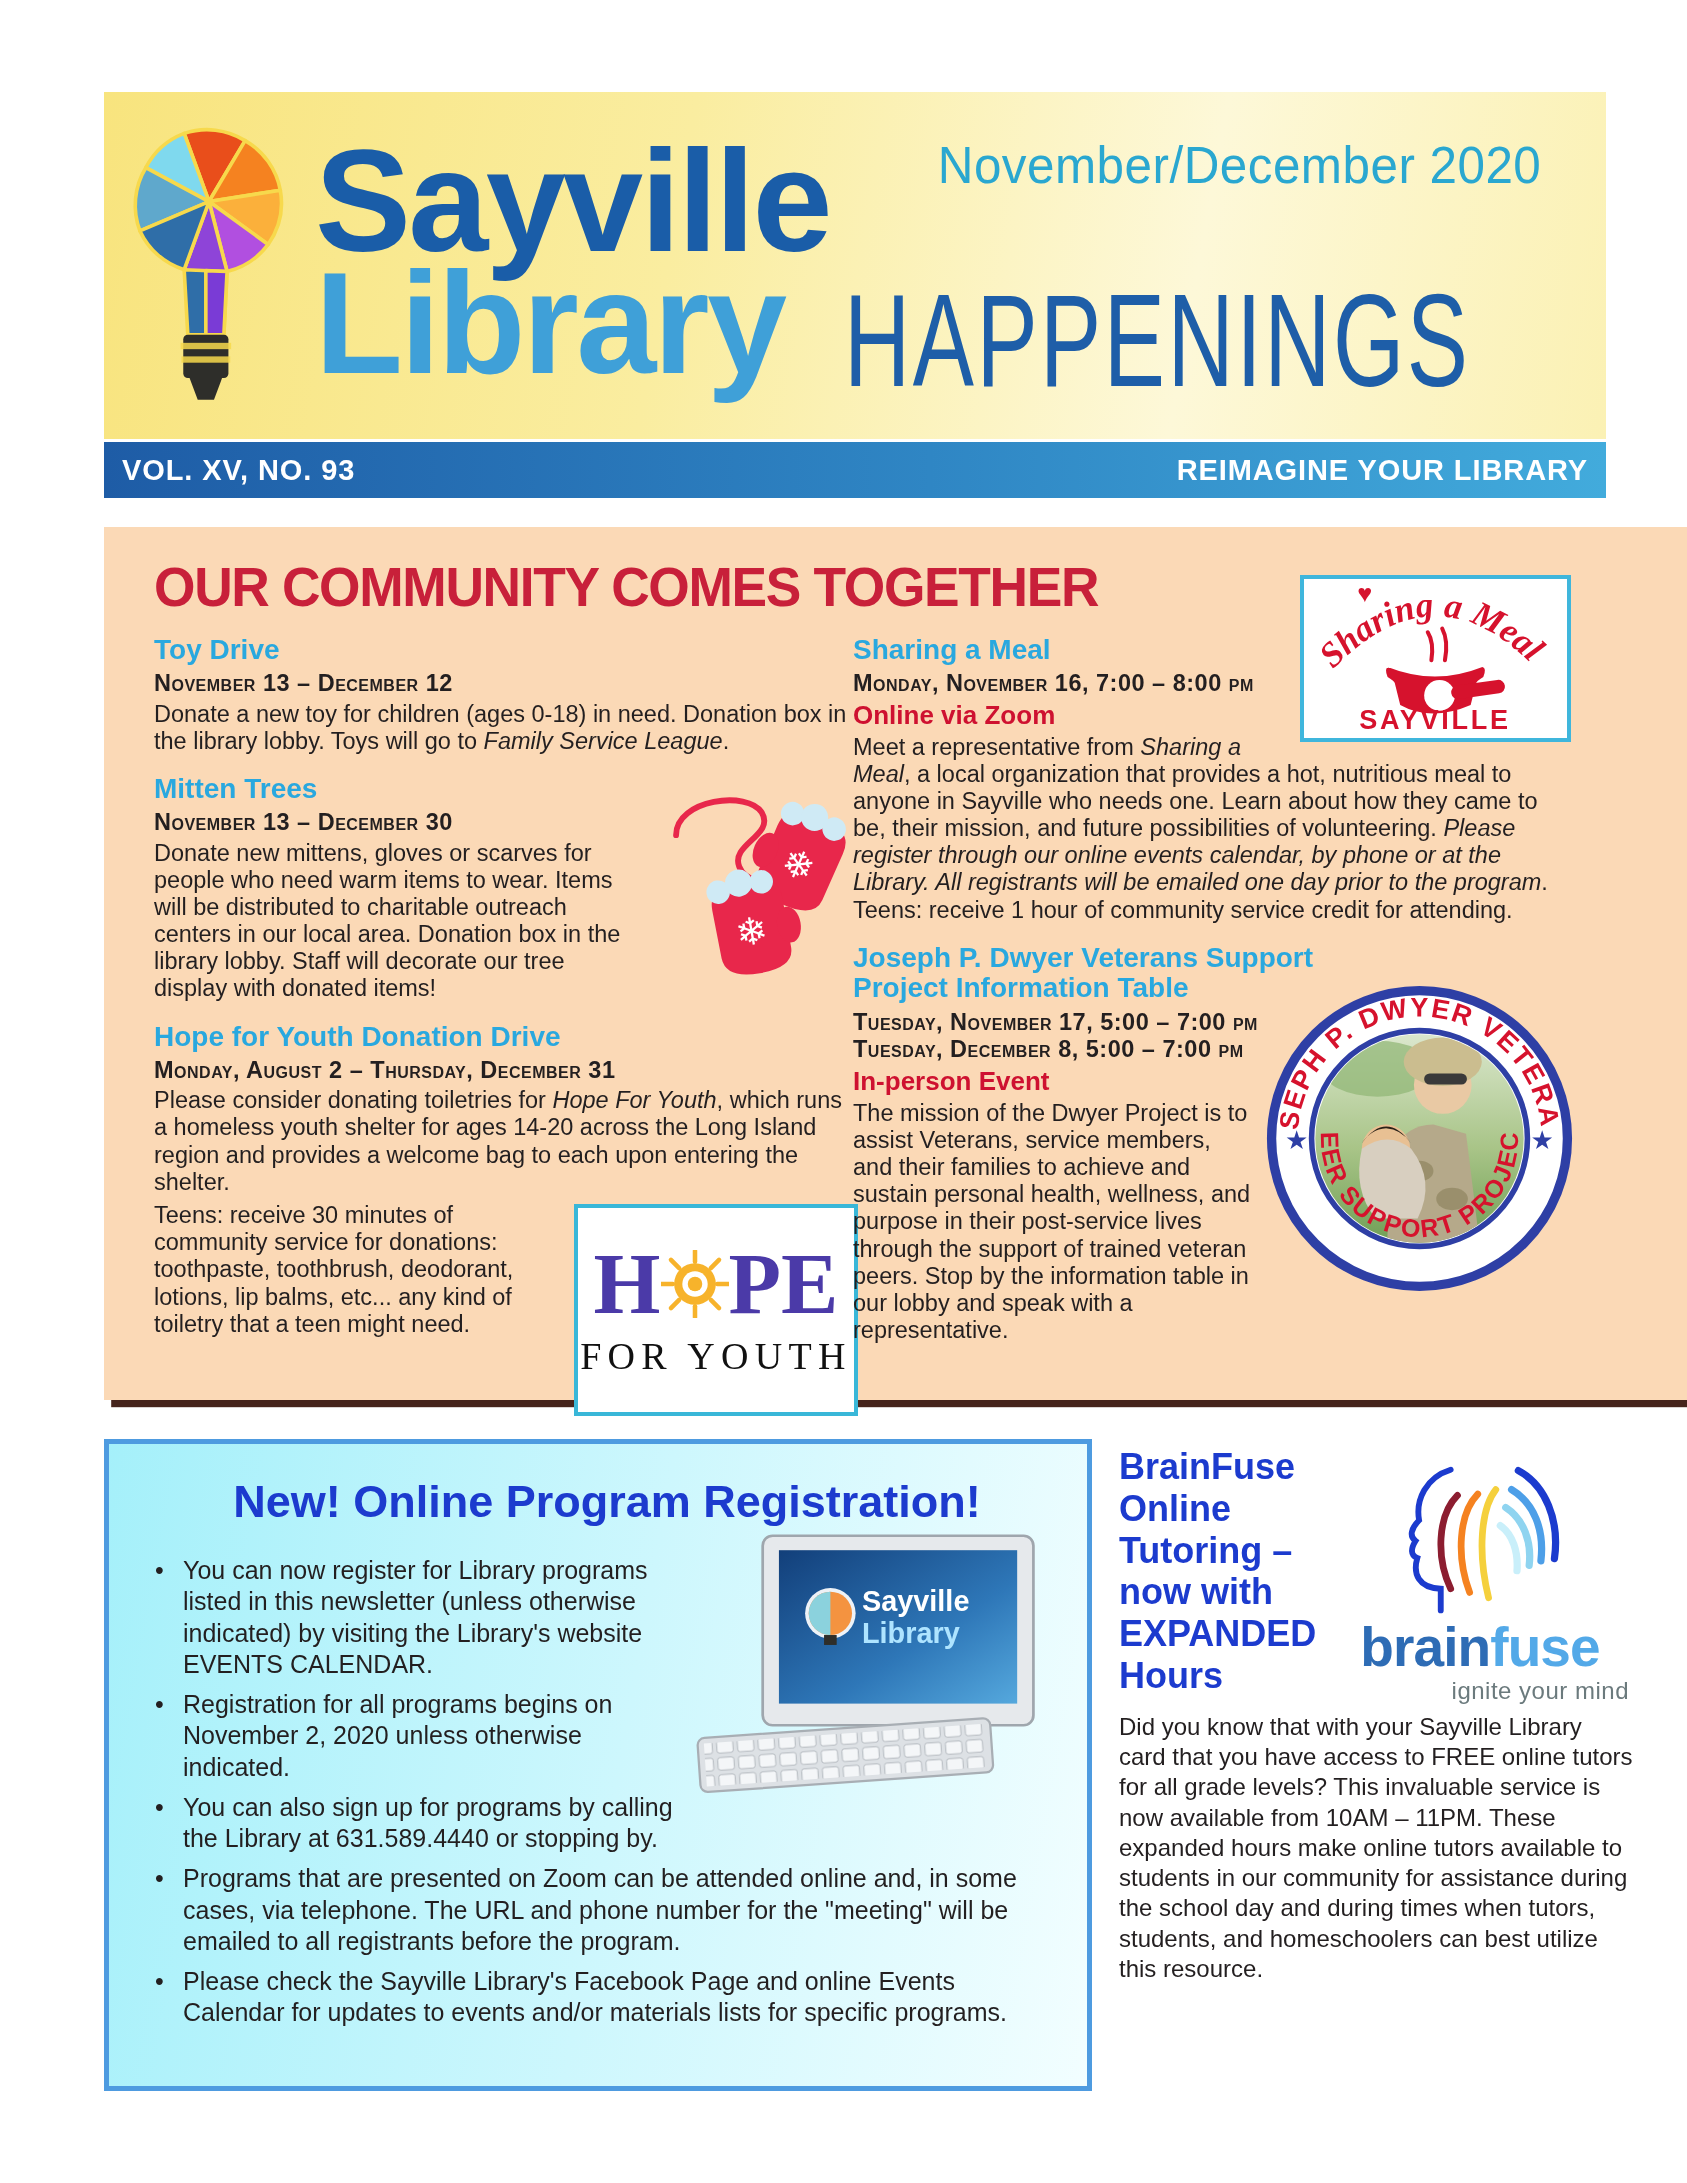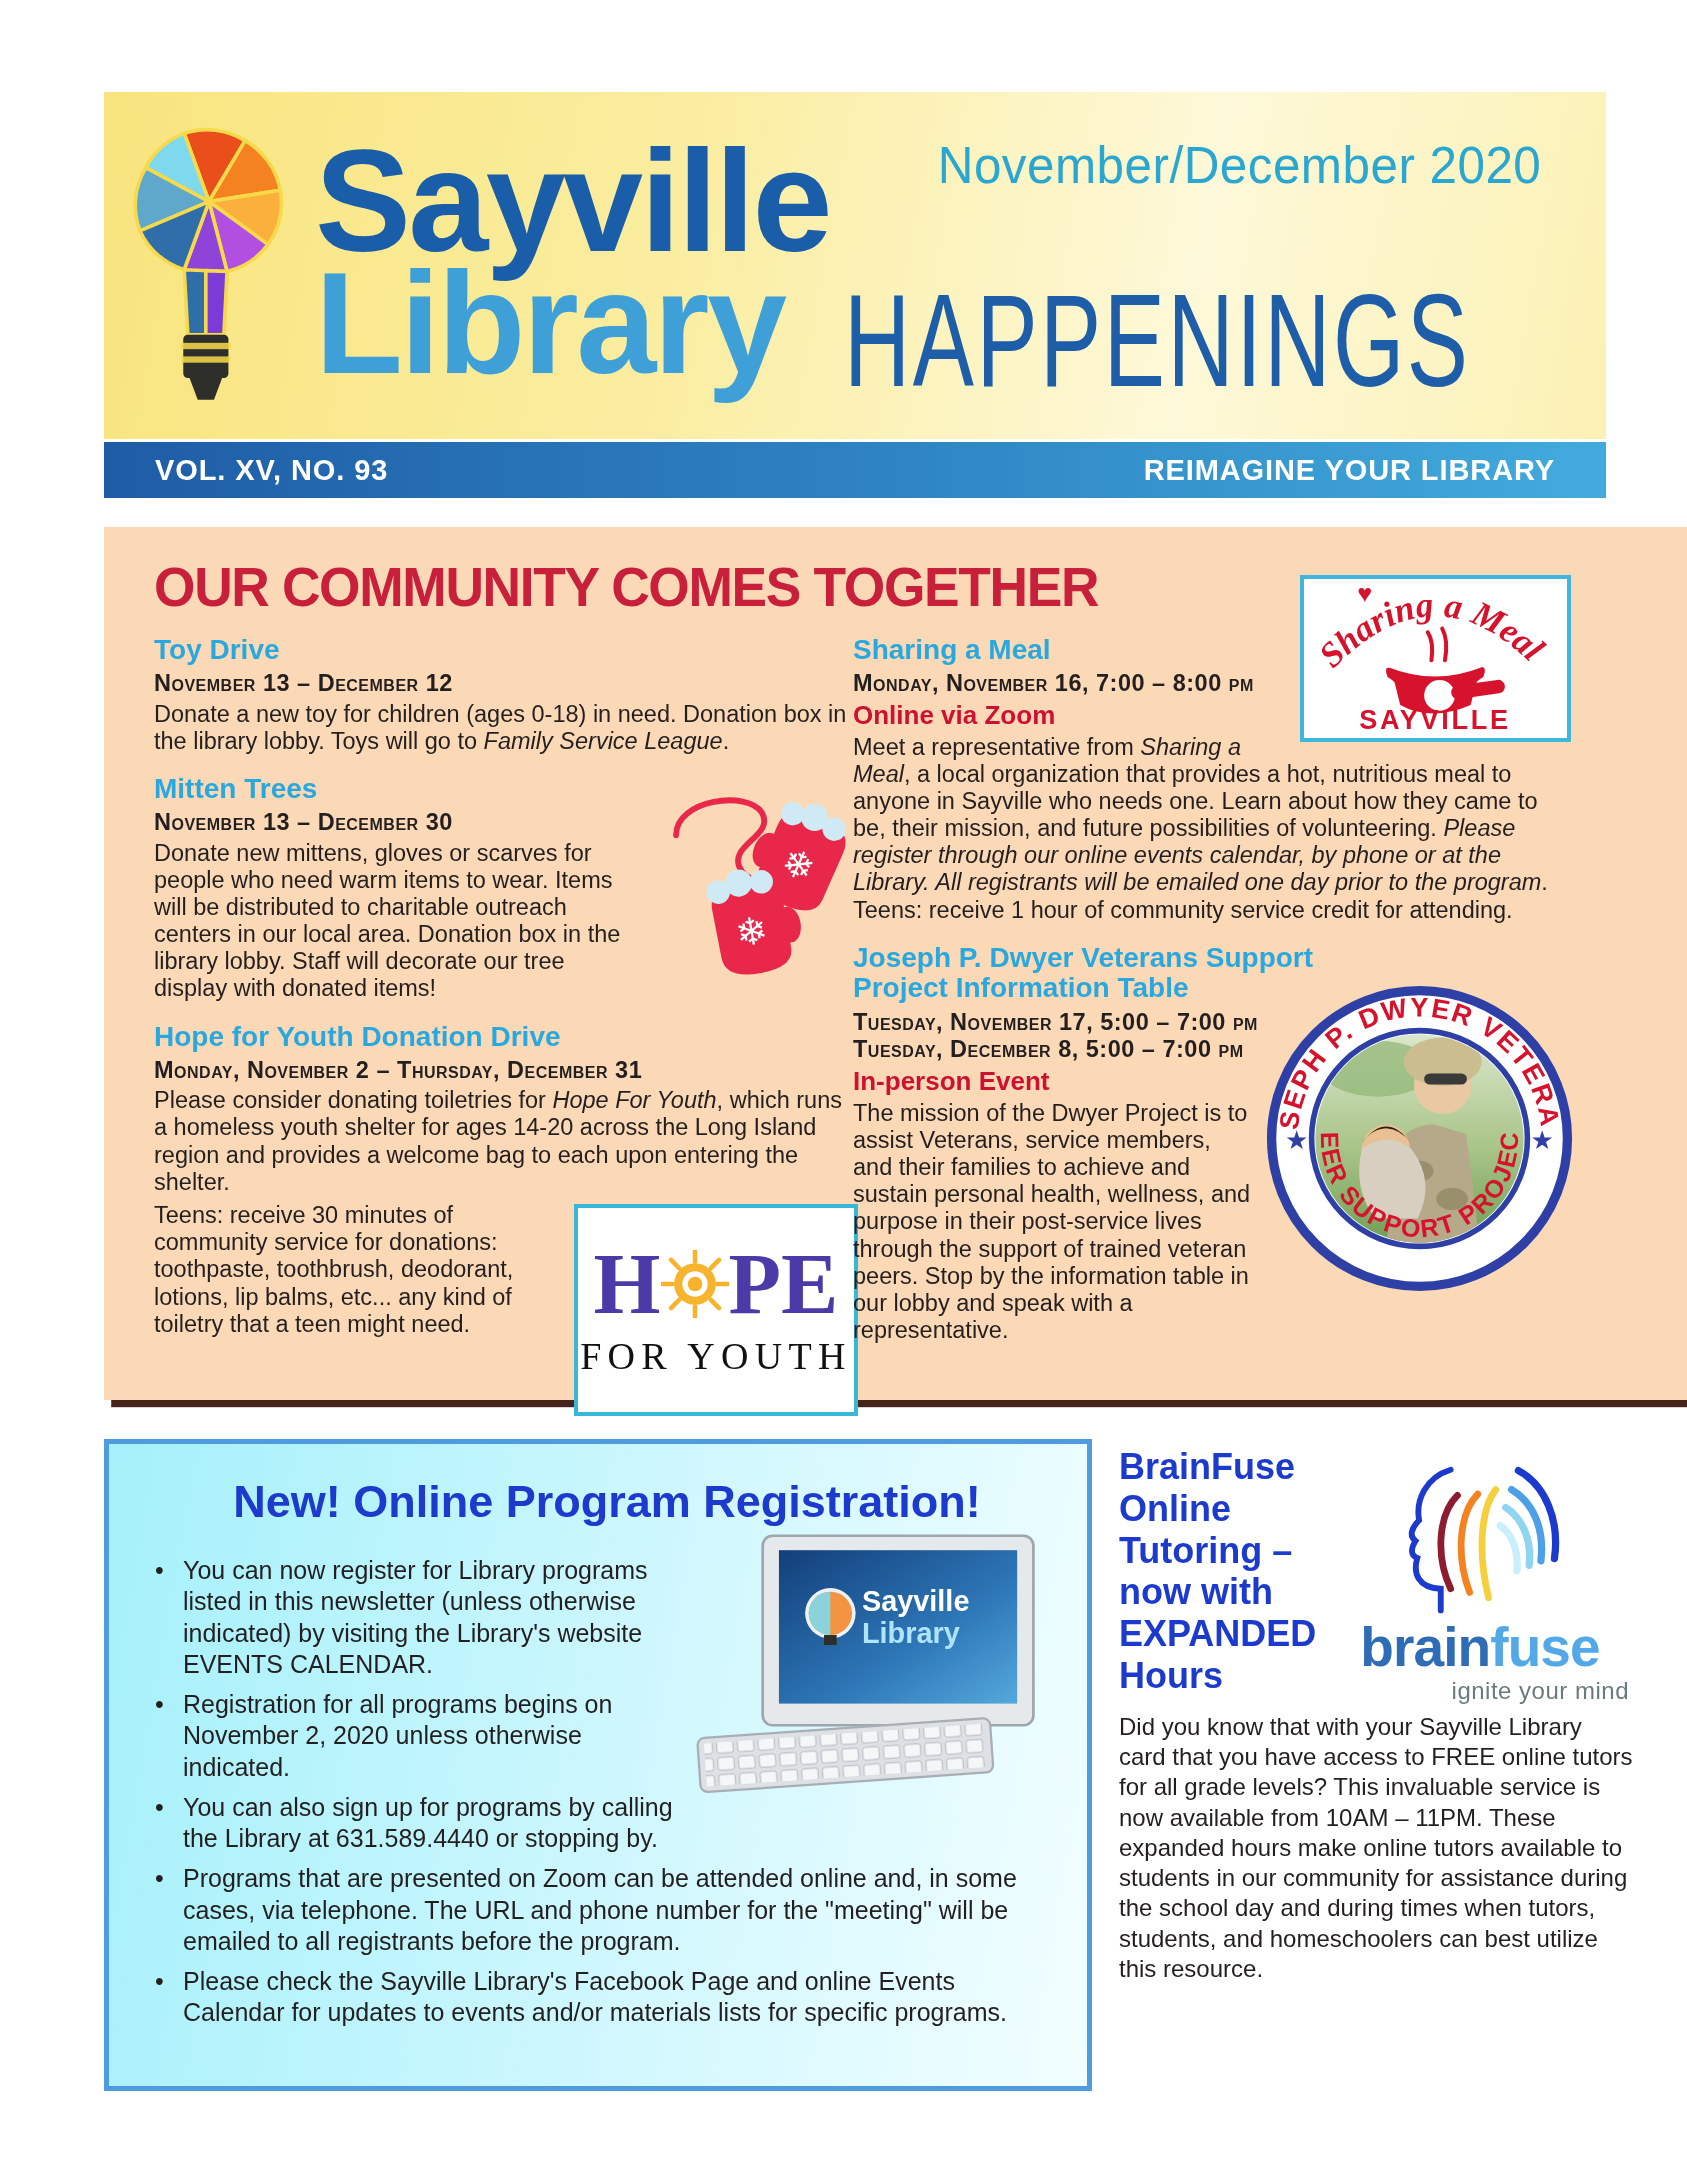--- a/index.html
+++ b/index.html
@@ -16,21 +16,21 @@
   .t-library{position:absolute;left:211px;top:160px;font-size:144px;font-weight:bold;
     color:#3fa0d8;letter-spacing:-2.7px;line-height:1;}
   .t-happenings{position:absolute;left:740px;top:183px;font-size:131px;font-weight:400;
     color:#1e5ea8;letter-spacing:3.6px;line-height:1;transform:scaleX(0.70);transform-origin:left top;white-space:nowrap;}
   .t-issue{position:absolute;right:65px;top:43px;font-size:52px;font-weight:400;
     color:#2aa7d0;letter-spacing:0.5px;transform:scaleX(0.95);transform-origin:right top;white-space:nowrap;}
 
   
   .volbar{position:absolute;left:104px;top:442px;width:1502px;height:56px;box-sizing:border-box;
     background:linear-gradient(90deg,#1e5ca6 0%,#2f86c4 55%,#42abdc 100%);
-    display:flex;align-items:center;justify-content:space-between;padding:0 51px;}
+    display:flex;align-items:center;justify-content:space-between;padding:0 18px;}
   .volbar span{color:#ffffff;font-weight:bold;font-size:29px;letter-spacing:0.9px;}
 
   
   .communitybox{position:absolute;left:104px;top:527px;width:1594px;height:873px;
     background:#fbd9b6;box-shadow:7.2px 7.2px 0 0 #46241c;}
   .communitybox h1{position:absolute;left:50px;top:28px;margin:0;font-size:55px;font-weight:bold;
     color:#c8203a;letter-spacing:-1.4px;transform:scaleX(0.97);transform-origin:left top;white-space:nowrap;}
   .col{position:absolute;top:108px;font-size:23.5px;line-height:1.155;}
   .col-left{left:50px;width:704px;}
   .col-right{left:749px;width:713px;}
@@ -135,21 +135,21 @@
             <circle cx="30" cy="22" r="26" fill="#cfeaf5"></circle>
               <circle cx="78" cy="10" r="30" fill="#cfeaf5"></circle>
             <circle cx="128" cy="16" r="26" fill="#cfeaf5"></circle>
             <text x="88" y="150" font-size="84" text-anchor="middle" fill="#ffffff">❄</text>
           </g>
         </svg>
         <p>Donate new mittens, gloves or scarves for people who need warm items to wear. Items will be distributed to charitable outreach centers in our local area. Donation box in the library lobby. Staff will decorate our tree display with donated items!</p>
       </div>
 
       <h2>Hope for Youth Donation Drive</h2>
-      <div class="evdate">Monday, November 2 – Thursday, December 31</div>
+      <div class="evdate">Monday, August 2 – Thursday, December 31</div>
       <p><span>Please consider donating toiletries for </span><span class="it">Hope For Youth</span><span>, which runs a homeless youth shelter for ages 14-20 across the Long Island region and provides a welcome bag to each upon entering the shelter.</span></p>
       <div>
         <div class="hope-fl hope-box">
           <div class="hope-word">
             <span>H</span>
             <svg width="68" height="68" viewBox="0 0 150 150">
               <g stroke="#f7b32b" stroke-width="10" stroke-linecap="round">
                 <line x1="75" y1="2" x2="75" y2="26"></line>
                   <line x1="75" y1="124" x2="75" y2="148"></line>
                 <line x1="2" y1="75" x2="26" y2="75"></line>

